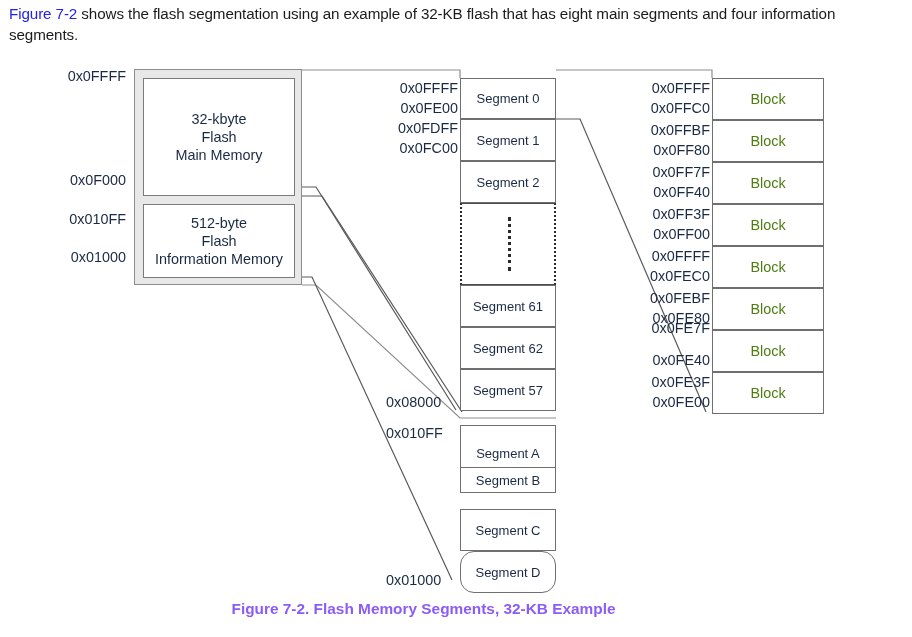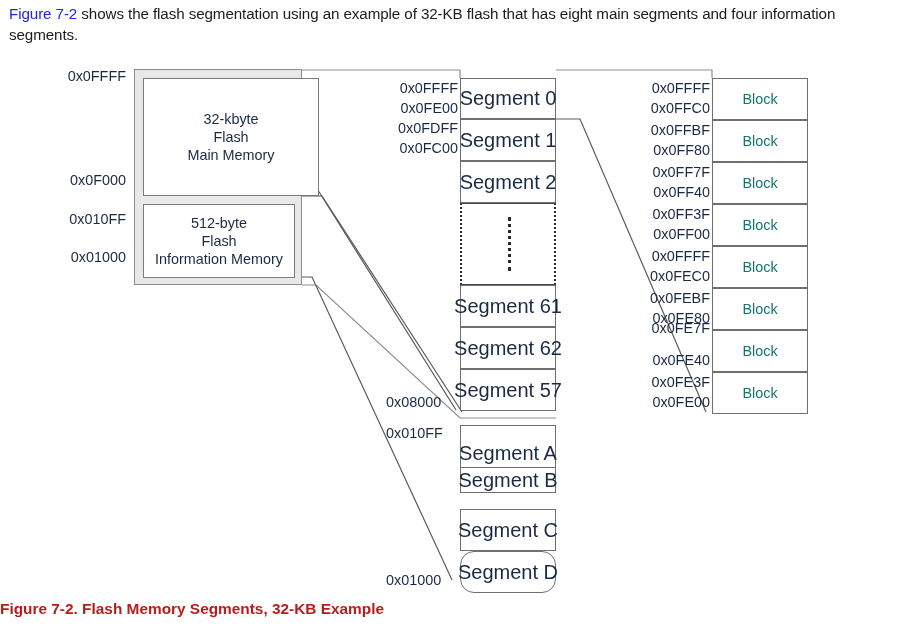--- a/index.html
+++ b/index.html
@@ -80,40 +80,40 @@
     align-items: center;
     justify-content: center;
     font-size: 14.4px;
     line-height: 18px;
     text-align: center;
     color: #1b2a44;
   }
   #main-memory-box {
     left: 8px;
     top: 8px;
-    width: 176px;
+    width: 152px;
     height: 118px;
   }
   #info-memory-box {
     left: 8px;
     top: 134px;
     width: 152px;
     height: 74px;
   }
   .seg-cell {
     position: absolute;
     left: 460px;
     width: 96px;
     box-sizing: border-box;
     border: 1px solid #6f6f6f;
     background: #ffffff;
     display: flex;
     align-items: center;
     justify-content: center;
-    font-size: 20px;
+    font-size: 13px;
     color: #1b2a44;
     white-space: nowrap;
   }
   .seg-cell.dotted {
     border-left: 2px dotted #2a2a2a;
     border-right: 2px dotted #2a2a2a;
     border-top: 1px solid #4a4a4a;
     border-bottom: 1px solid #4a4a4a;
   }
   .seg-cell.dotted::after {
@@ -133,51 +133,51 @@
     white-space: nowrap;
     text-align: right;
     width: 76px;
     left: 382px;
   }
 
   
   .blk-cell {
     position: absolute;
     left: 712px;
-    width: 96px;
+    width: 112px;
     box-sizing: border-box;
     border: 1px solid #6f6f6f;
     background: #ffffff;
     display: flex;
     align-items: center;
     justify-content: center;
     font-size: 14.4px;
-    color: #0f766e;
+    color: #4d7c0f;
     white-space: nowrap;
   }
   .addr-blk {
     position: absolute;
     font-size: 14.4px;
     color: #1b2a44;
     white-space: nowrap;
     text-align: right;
     width: 72px;
     left: 638px;
   }
 
   
   #caption {
     position: absolute;
     left: 0;
     top: 600px;
     width: 847px;
-    text-align: left;
+    text-align: center;
     font-size: 15.4px;
     font-weight: bold;
-    color: #b91c1c;
+    color: #8b5cf6;
   }
 </style>
 </head>
 <body>
 
 <div id="intro"><span class="figlink">Figure 7-2</span><span> shows the flash segmentation using an example of 32-KB flash that has eight main segments and four information segments.</span></div>
 
 <div id="diagram">
 
   <svg id="connectors" viewBox="0 0 912 637" xmlns="http://www.w3.org/2000/svg">

